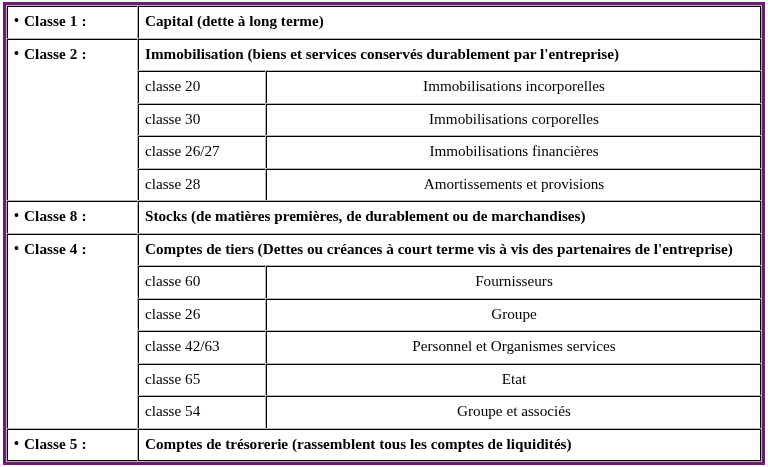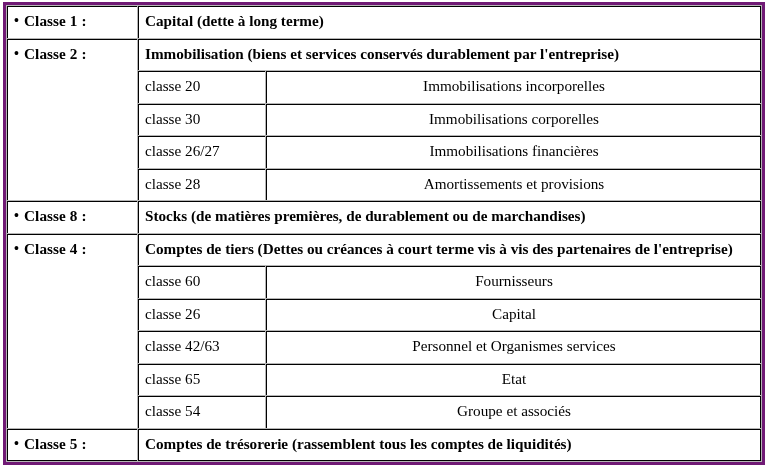--- a/index.html
+++ b/index.html
@@ -119,21 +119,21 @@
         <tr>
           <td class="class-cell" rowspan="6"><span class="bullet">•</span><span class="lbl">Classe 4 :</span></td>
           <td class="desc-cell" colspan="2">Comptes de tiers (Dettes ou créances à court terme vis à vis des partenaires de l'entreprise)</td>
         </tr>
         <tr>
           <td class="code-cell">classe 60</td>
           <td class="sub-desc">Fournisseurs</td>
         </tr>
         <tr>
           <td class="code-cell">classe 26</td>
-          <td class="sub-desc">Capital</td>
+          <td class="sub-desc">Groupe</td>
         </tr>
         <tr>
           <td class="code-cell">classe 42/63</td>
           <td class="sub-desc">Personnel et Organismes services</td>
         </tr>
         <tr>
           <td class="code-cell">classe 65</td>
           <td class="sub-desc">Etat</td>
         </tr>
         <tr>

